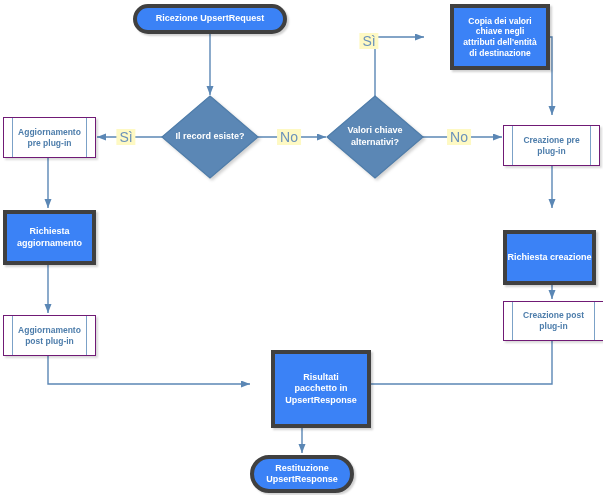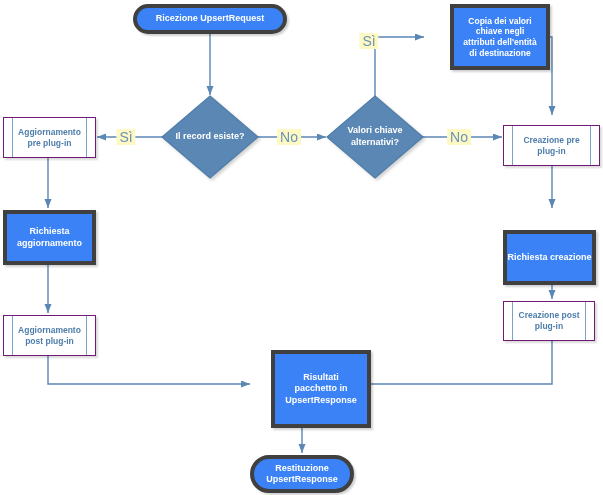--- a/index.html
+++ b/index.html
@@ -34,21 +34,21 @@
   }
   .dshape{filter:drop-shadow(2px 2px 1.5px rgba(0,0,0,0.18));}
 
   #node-start{left:133px;top:4px;width:154px;height:30px;}
   #node-copy{left:450px;top:4px;width:100px;height:66px;padding:2px 5px;font-size:8.5px;}
   #node-update-pre{left:3px;top:117px;width:93px;height:41px;}
   #node-update-req{left:3px;top:210px;width:93px;height:55px;}
   #node-update-post{left:3px;top:315px;width:93px;height:41px;}
   #node-create-pre{left:503px;top:117px;width:97px;height:41px;margin-top:8px;}
   #node-create-req{left:503px;top:210px;width:93px;height:55px;margin-top:20px;}
-  #node-create-post{left:503px;top:301px;width:92px;height:40px;text-align:center;}
+  #node-create-post{left:503px;top:301px;width:101px;height:40px;text-align:center;}
   #node-results{left:252px;top:350px;width:100px;height:78px;padding:0 6px;margin-left:19px;}
   #node-end{left:250px;top:455px;width:104px;height:38px;border-radius:19px;padding:0 8px;}
 
   #label-record-exists{left:162px;top:96px;width:96px;height:82px;}
   #label-alt-keys{left:327px;top:96px;width:96px;height:82px;}
 
   #edge-label-yes-update{left:126px;top:137px;}
   #edge-label-no-altkeys{left:289px;top:137px;}
   #edge-label-yes-copy{left:369px;top:41px;}
   #edge-label-no-create{left:459px;top:137px;}

